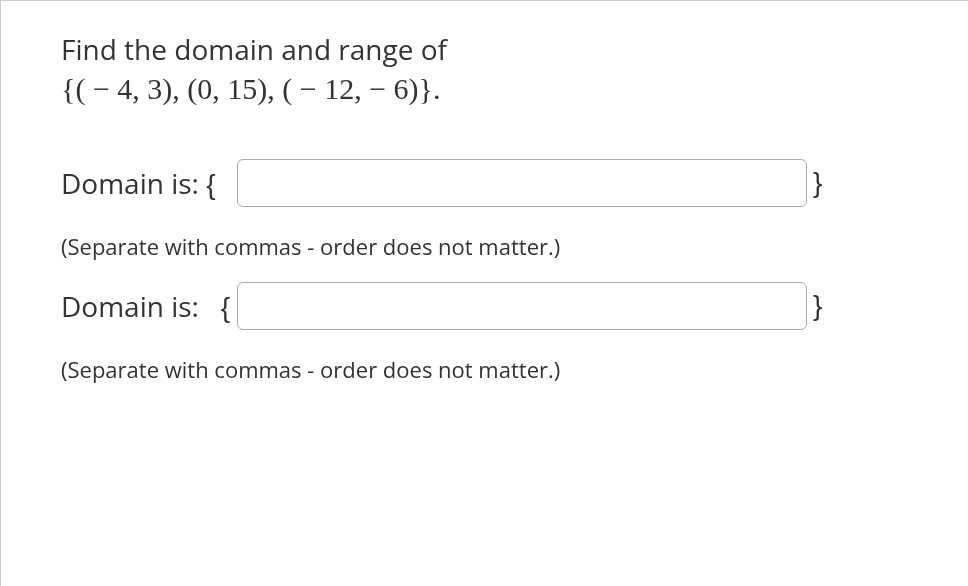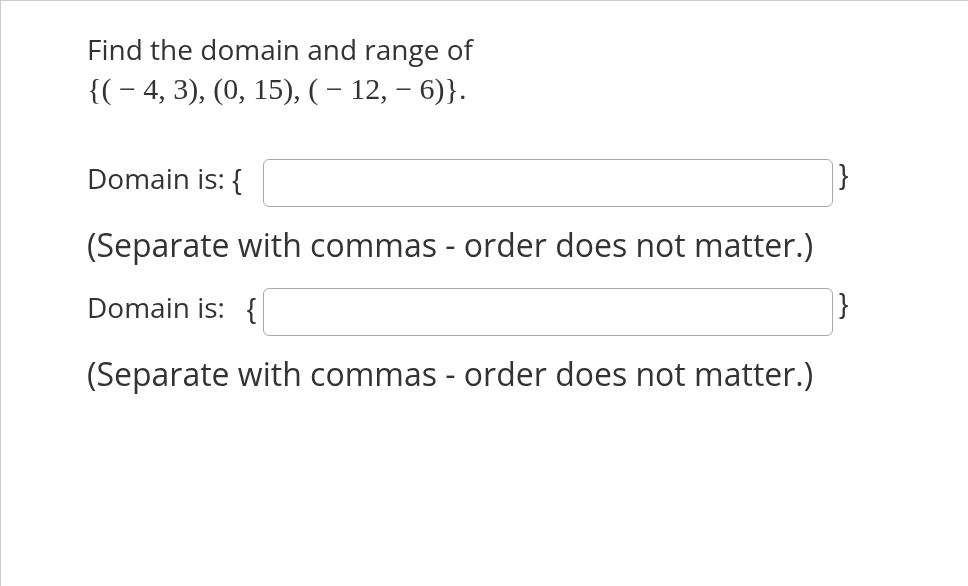--- a/index.html
+++ b/index.html
@@ -12,57 +12,58 @@
       font-size: 28px;
       color: #333;
       background: #fff;
       width: 968px;
       height: 586px;
       padding: 0;
     }
     .container {
       border-top: 1px solid #ccc;
       border-left: 1px solid #ccc;
-      padding: 30px 60px 30px 86px;
+      padding: 30px 60px 30px 60px;
       height: 100%;
     }
     .question-text {
       font-size: 28px;
       line-height: 1.35;
       margin-bottom: 50px;
     }
     .math-expr {
       font-family: "Cambria Math", "STIX", "Times New Roman", serif;
       font-size: 30px;
     }
     .answer-row {
       display: flex;
+      align-items: center;
       gap: 6px;
-      margin-bottom: 16px;
+      margin-bottom: 24px;
       font-size: 28px;
     }
     .label-cell {
       min-width: 170px;
       white-space: nowrap;
     }
     .brace {
       font-family: Arial, sans-serif;
     }
     .answer-input {
       flex: 1;
       max-width: 570px;
       height: 48px;
       border: 1px solid #aaa;
       border-radius: 6px;
       font-size: 24px;
       padding: 4px 10px;
       background: #fff;
     }
     .hint-text {
-      font-size: 32px;
+      font-size: 22px;
       line-height: 1.4;
       margin-bottom: 20px;
     }
   </style>
 </head>
 <body>
 
 <div class="container">
 
   <div class="question-text">

